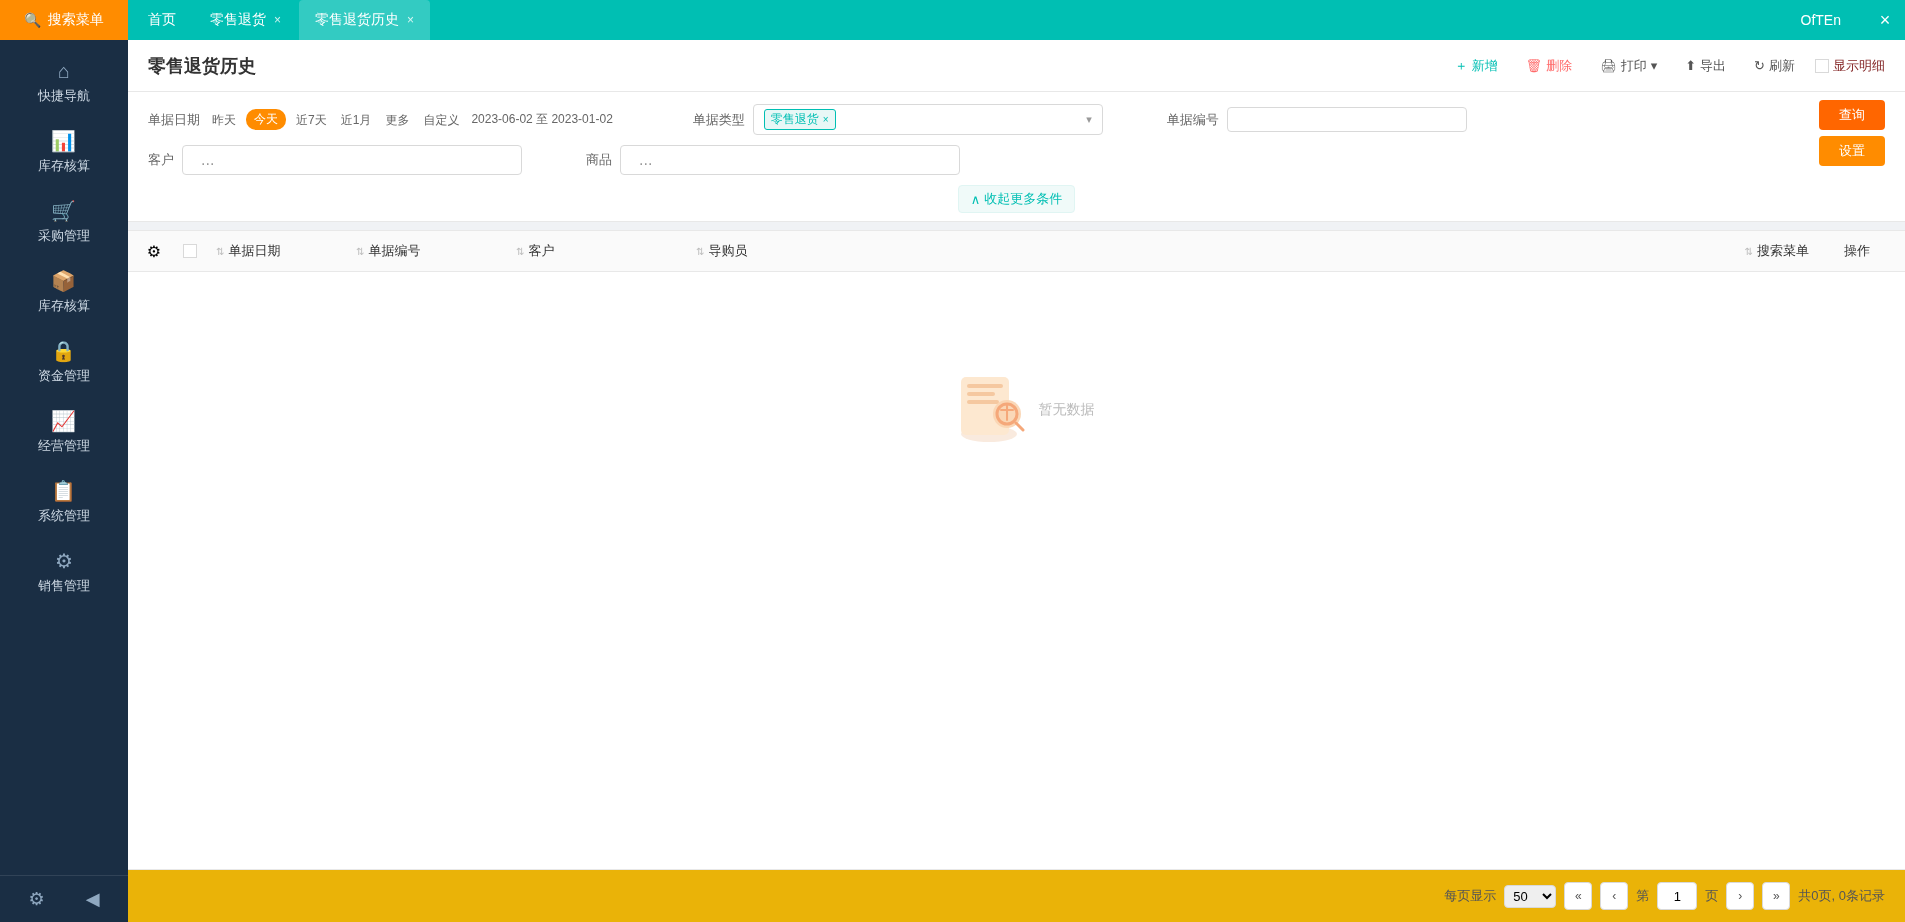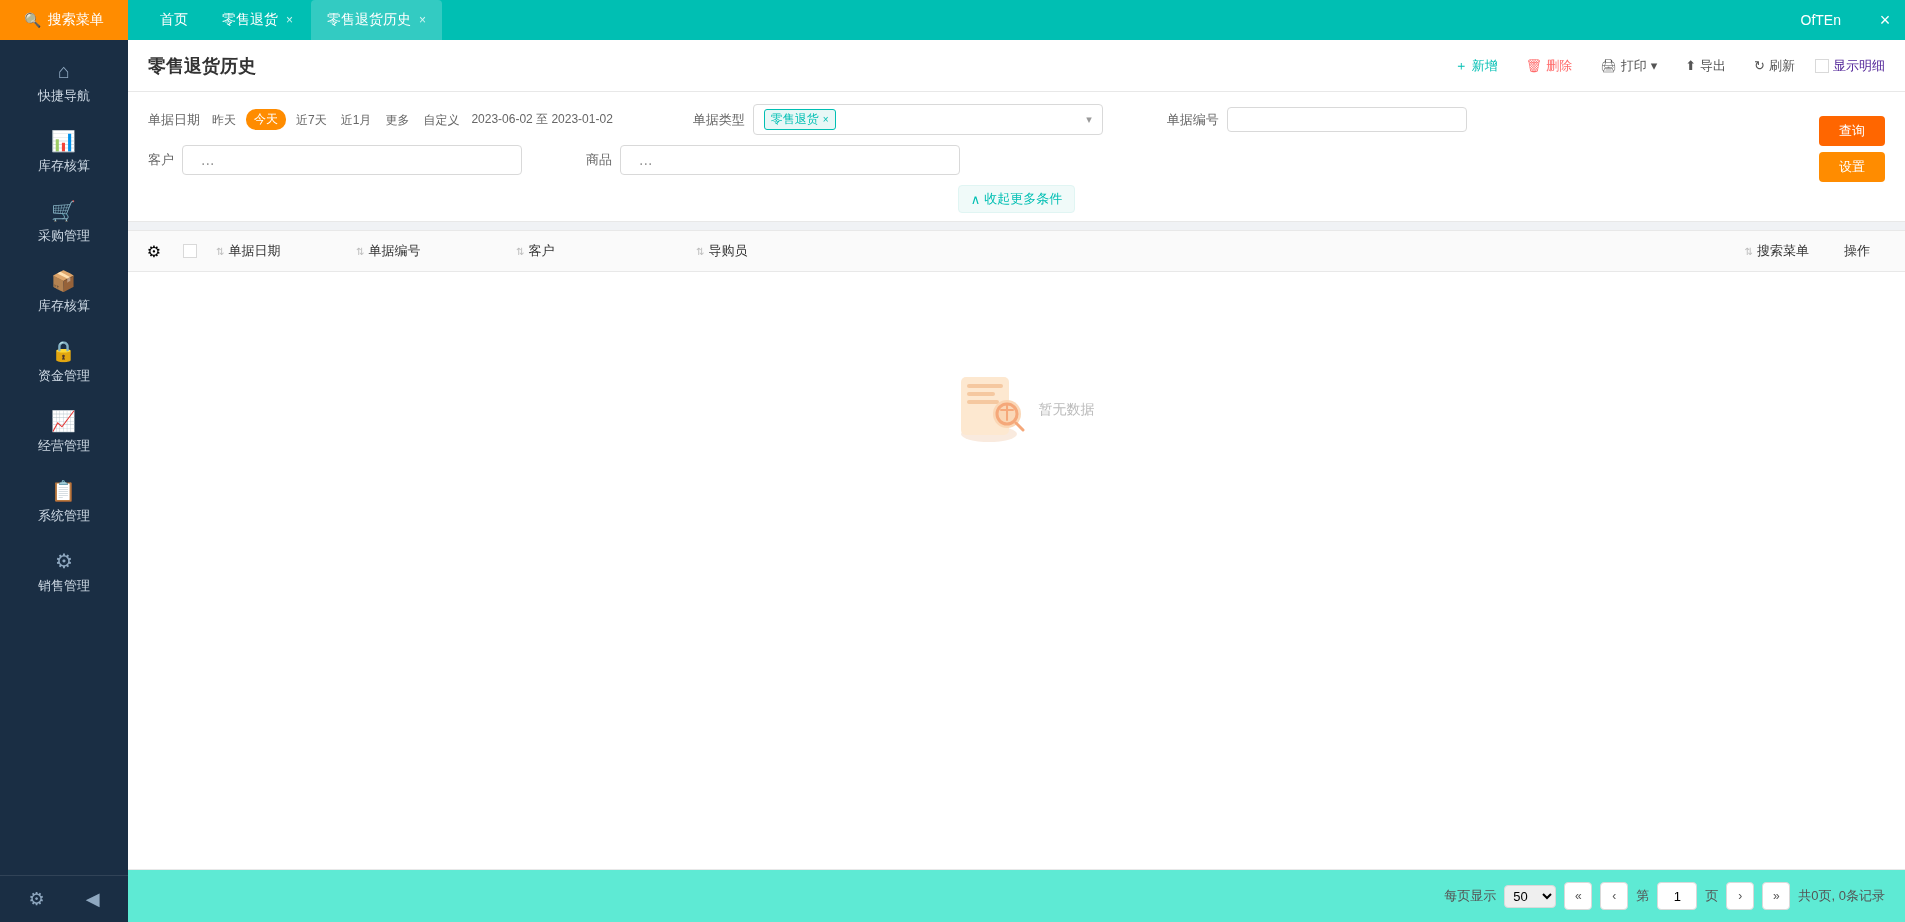--- a/index.html
+++ b/index.html
@@ -25,21 +25,21 @@
       color: white;
       font-size: 14px;
       cursor: pointer;
       flex-shrink: 0;
     }
     .top-tabs {
       display: flex;
       align-items: flex-end;
       flex: 1;
       height: 40px;
-      padding-left: 16px;
+      padding-left: 4px;
       gap: 2px;
     }
     .top-tab {
       height: 40px;
       padding: 0 16px;
       display: flex;
       align-items: center;
       gap: 8px;
       color: white;
       font-size: 14px;
@@ -164,21 +164,21 @@
     .btn-add { color: #00bfb3; }
     .btn-delete { color: #ff6b6b; }
     .btn-print { color: #555; }
     .btn-export { color: #555; }
     .btn-refresh { color: #555; }
     .show-detail-label {
       display: flex;
       align-items: center;
       gap: 4px;
       font-size: 13px;
-      color: #4c1d95;
+      color: #7f1d1d;
       cursor: pointer;
     }
     .checkbox {
       width: 14px;
       height: 14px;
       border: 1px solid #d9d9d9;
       background: white;
       display: inline-block;
     }
 
@@ -377,21 +377,21 @@
       color: #bbb;
       font-size: 14px;
     }
 
     
     .pagination {
       display: flex;
       align-items: center;
       justify-content: flex-end;
       padding: 12px 20px;
-      background: #5eead4;
+      background: #eab308;
       border-top: 1px solid #e8e8e8;
       gap: 8px;
       font-size: 13px;
       color: #555;
       flex-shrink: 0;
     }
     .page-size-select {
       border: 1px solid #d9d9d9;
       border-radius: 4px;
       padding: 2px 4px;
@@ -418,21 +418,21 @@
       text-align: center;
       font-size: 13px;
     }
 
     .filter-wrapper {
       position: relative;
     }
     .filter-btn-group {
       position: absolute;
       right: 20px;
-      top: 24px;
+      top: 8px;
       display: flex;
       flex-direction: column;
       gap: 6px;
     }
 
     .filter-second-row {
       display: flex;
       align-items: center;
       gap: 24px;
       margin-bottom: 10px;

